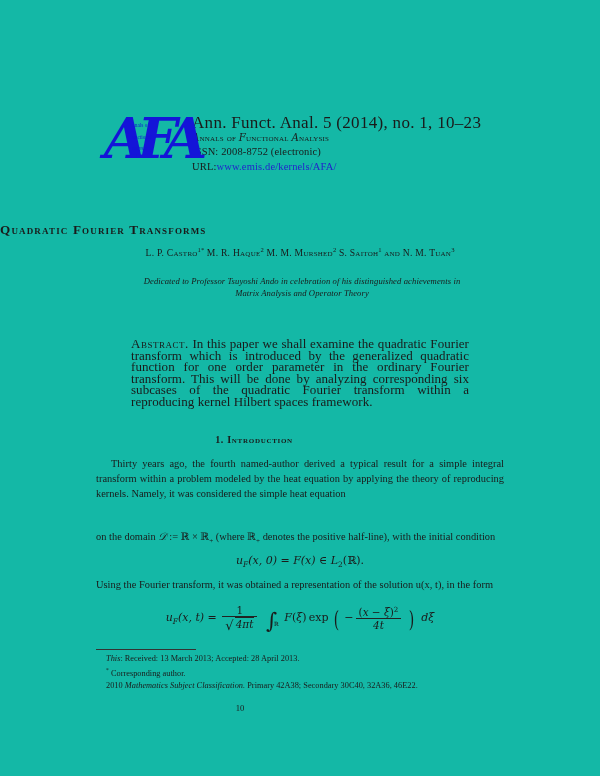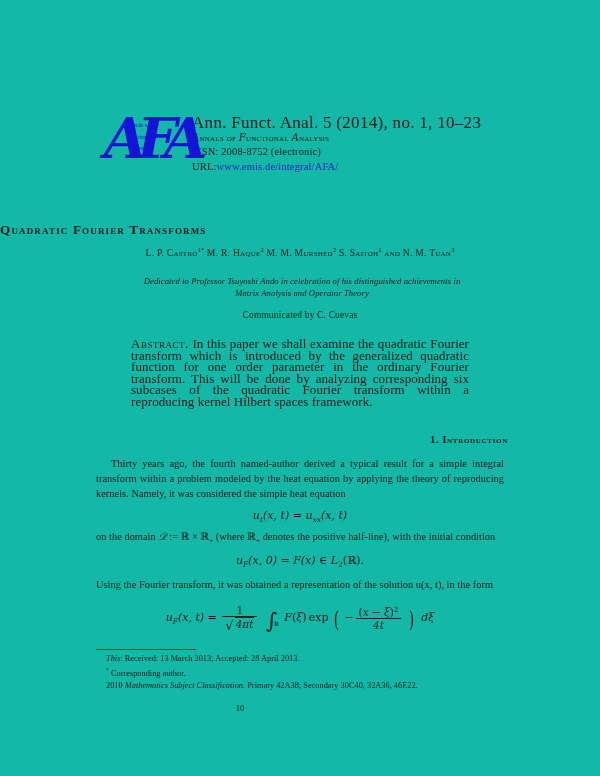--- a/index.html
+++ b/index.html
@@ -149,21 +149,21 @@
     font-variant: small-caps;
     letter-spacing: 0.5px;
   }
 
   
   .sec-head {
     position: absolute;
     left: 0;
     top: 434px;
     width: 508px;
-    text-align: right;
+    text-align: center;
     font-size: 10px;
     font-variant: small-caps;
     letter-spacing: 0.7px;
     font-weight: 600;
   }
 
   .body-p {
     position: absolute;
     left: 96px;
     width: 408px;
@@ -289,59 +289,53 @@
 
     <div class="journal-lines">
       <div class="jline jline-1">Ann. Funct. Anal. 5 (2014), no. 1, 10–23</div>
       <div class="jline">
         <span class="scriptcap">A</span><span class="smallcaps">nnals</span>
         <span class="smallcaps">of</span>
         <span class="scriptcap">F</span><span class="smallcaps">unctional</span>
         <span class="scriptcap">A</span><span class="smallcaps">nalysis</span>
       </div>
       <div class="jline">ISSN: 2008-8752 (electronic)</div>
-      <div class="jline"><span>URL:</span><a class="link" href="#">www.emis.de/integral/AFA/</a></div>
+      <div class="jline"><span>URL:</span><a class="link" href="#">www.emis.de/kernels/AFA/</a></div>
     </div>
 
   </div>
 
   <div class="title">Quadratic Fourier Transforms</div>
 
   <div class="authors">
     <span><span>L. P. Castro</span><sup>1*</sup></span>
     <span><span>M. R. Haque</span><sup>2</sup></span>
     <span><span>M. M. Murshed</span><sup>2</sup></span>
     <span><span>S. Saitoh</span><sup>1</sup></span>
     <span><span>and N. M. Tuan</span><sup>3</sup></span>
   </div>
 
   <div class="dedication">
     <div>Dedicated to Professor Tsuyoshi Ando in celebration of his distinguished achievements in</div>
     <div>Matrix Analysis and Operator Theory</div>
   </div>
 
-  <div class="communicated">Communicated by C. Cuevas</div>
 
   <div class="abstract">
     <span class="ab-head">Abstract.</span>
     <span>In this paper we shall examine the quadratic Fourier transform which is introduced by the generalized quadratic function for one order parameter in the ordinary Fourier transform. This will be done by analyzing corresponding six subcases of the quadratic Fourier transform within a reproducing kernel Hilbert spaces framework.</span>
   </div>
 
   <div class="sec-head">
     <span>1.</span>
     <span>Introduction</span>
   </div>
 
   <div class="body-p p1 indent">Thirty years ago, the fourth named-author derived a typical result for a simple integral transform within a problem modeled by the heat equation by applying the theory of reproducing kernels. Namely, it was considered the simple heat equation</div>
 
-  <div class="eq eq1">
-    <span class="mathit">u</span><sub class="mathit">t</sub><span class="mathit">(x, t)</span>
-    <span class="mathrm">=</span>
-    <span class="mathit">u</span><sub class="mathit">xx</sub><span class="mathit">(x, t)</span>
-  </div>
 
   <div class="body-p p2">
     on the domain <span class="mathit">𝒟</span> <span class="mathrm">:=</span>
     <span class="bb">ℝ</span> <span class="mathrm">×</span> <span class="bb">ℝ</span><sub class="mathrm">+</sub>
     (where <span class="bb">ℝ</span><sub class="mathrm">+</sub> denotes the positive half-line), with the initial condition
   </div>
 
   <div class="eq eq2">
     <span class="mathit">u</span><sub class="mathit">F</sub><span class="mathit">(x, 0)</span>
     <span class="mathrm">=</span>

